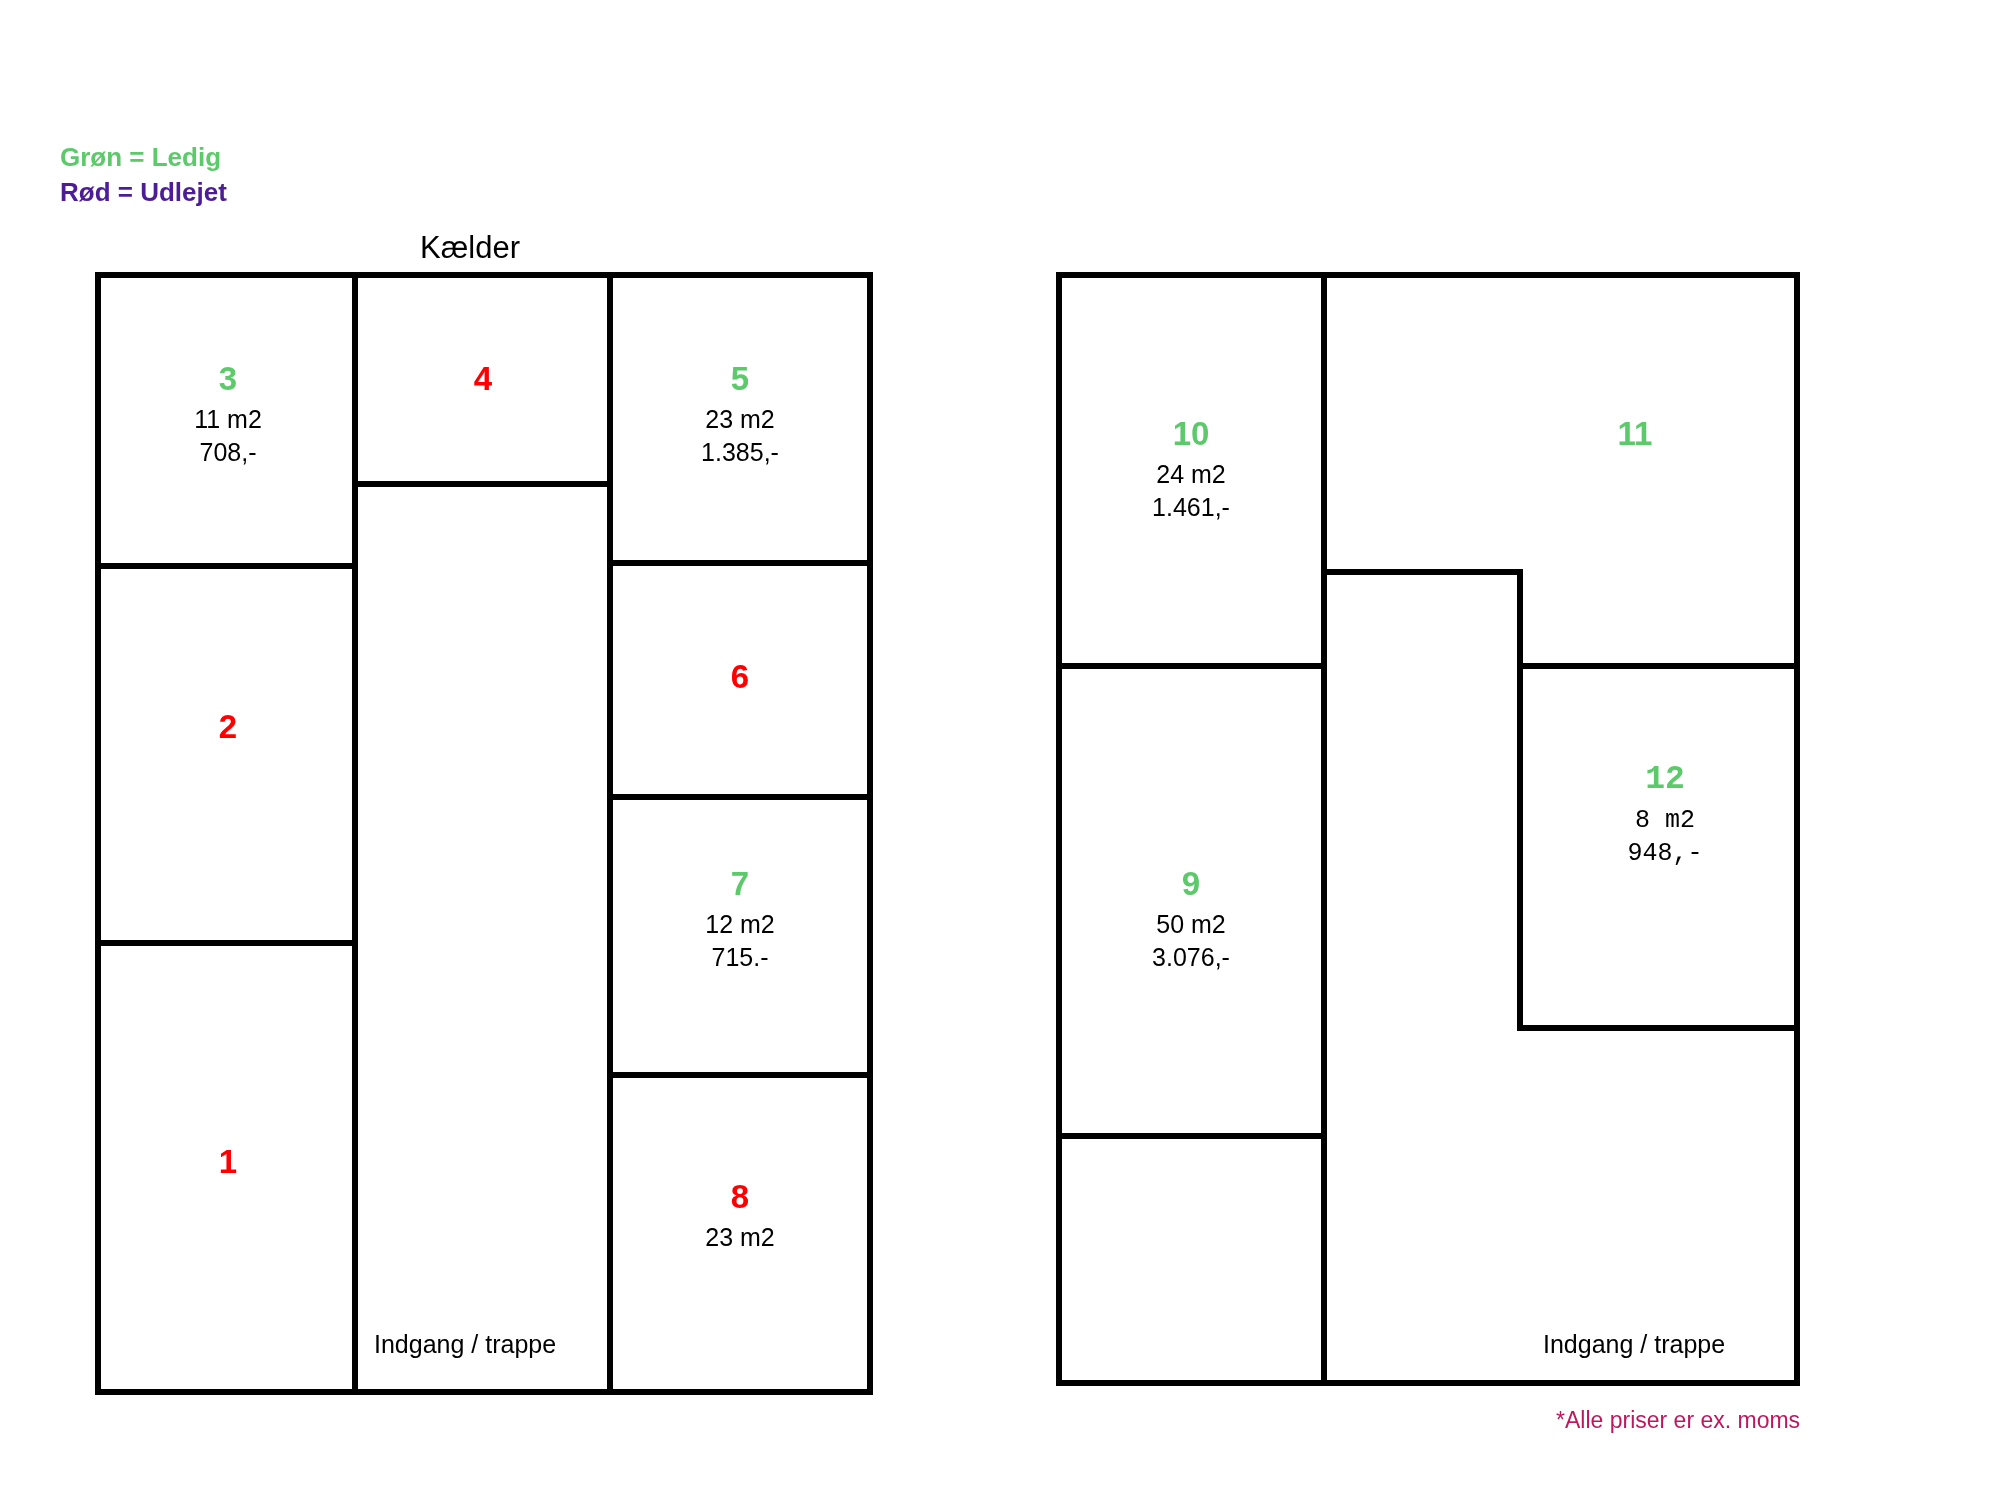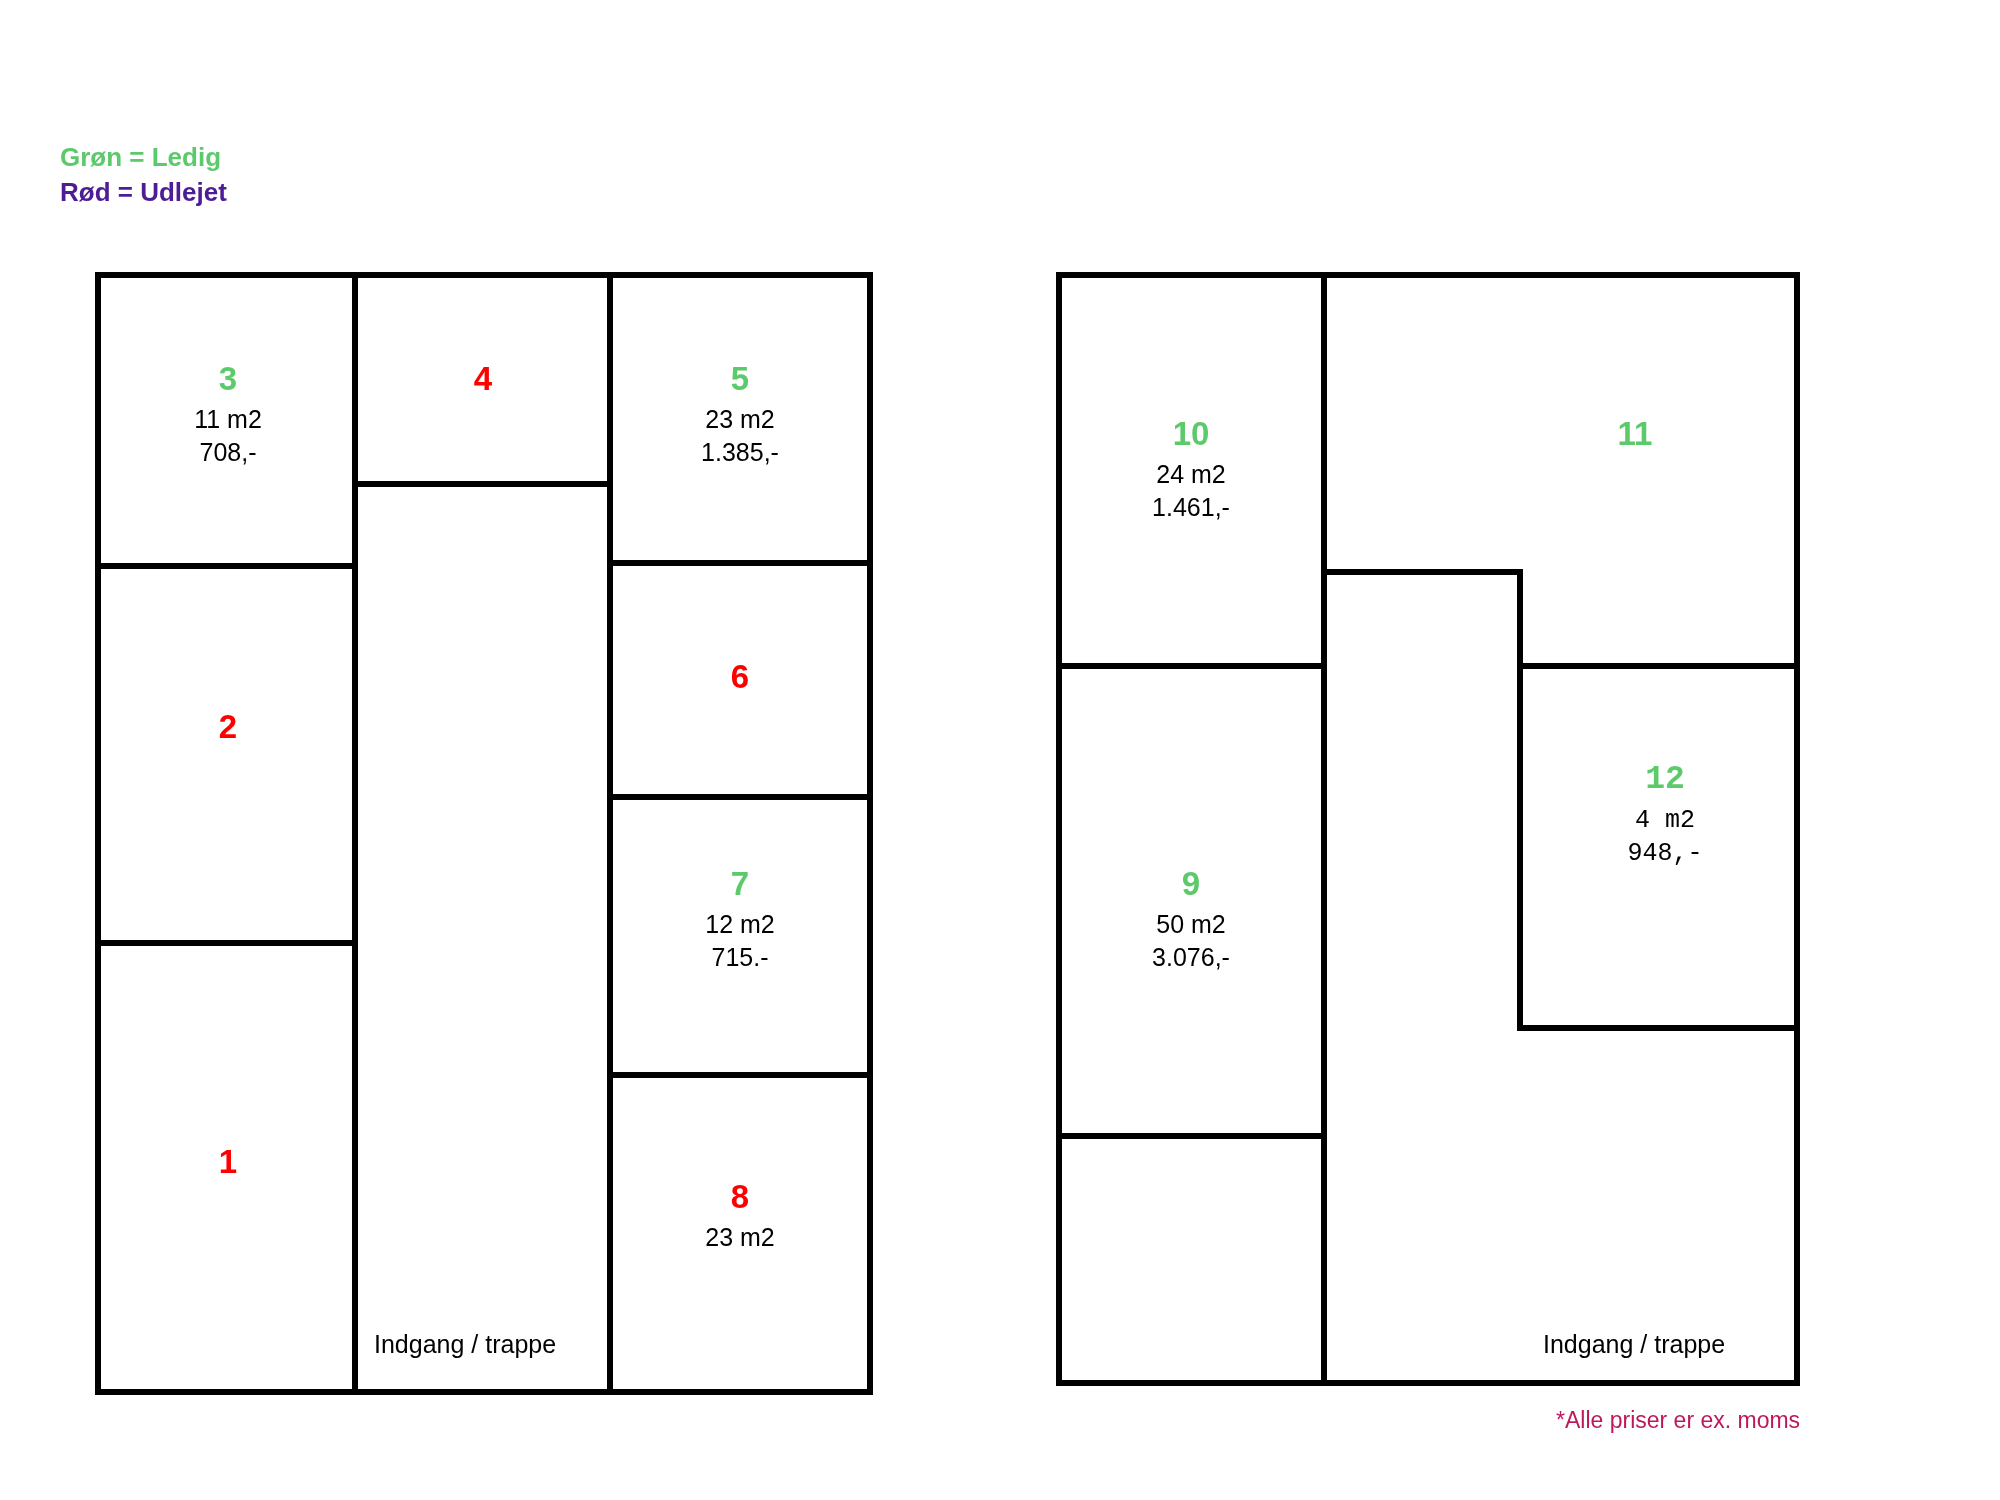--- a/index.html
+++ b/index.html
@@ -97,20 +97,21 @@
 <body>
 
 <div class="page">
 
 
   <div class="legend">
     <div class="legend-green">Grøn = Ledig</div>
     <div class="legend-red">Rød = Udlejet</div>
   </div>
 
+  <div class="floor-caption" id="caption-kaelder">Kælder</div>
 
   <div>
 
     <div class="wall" style="left:95px;  top:272px;  width:778px; height:6px;"></div>
     <div class="wall" style="left:95px;  top:1389px; width:778px; height:6px;"></div>
     <div class="wall" style="left:95px;  top:272px;  width:6px;   height:1123px;"></div>
     <div class="wall" style="left:867px; top:272px;  width:6px;   height:1123px;"></div>
 
     <div class="wall" style="left:352px; top:272px; width:6px; height:1123px;"></div>
     <div class="wall" style="left:607px; top:272px; width:6px; height:1123px;"></div>
@@ -189,21 +190,21 @@
       <span class="meta">24 m2</span>
       <span class="meta">1.461,-</span>
     </div>
 
     <div class="room" style="left:1530px; top:412px; width:210px;">
       <span class="num free">11</span>
     </div>
 
     <div class="room" style="left:1545px; top:758px; width:240px;font-family:Liberation Mono, monospace;">
       <span class="num free">12</span>
-      <span class="meta">4 m2</span>
+      <span class="meta">8 m2</span>
       <span class="meta">948,-</span>
     </div>
 
     <div class="room" style="left:1086px; top:862px; width:210px;">
       <span class="num free">9</span>
       <span class="meta">50 m2</span>
       <span class="meta">3.076,-</span>
     </div>
 
     <div class="room-note" style="left:1543px; top:1330px;">Indgang / trappe</div>

